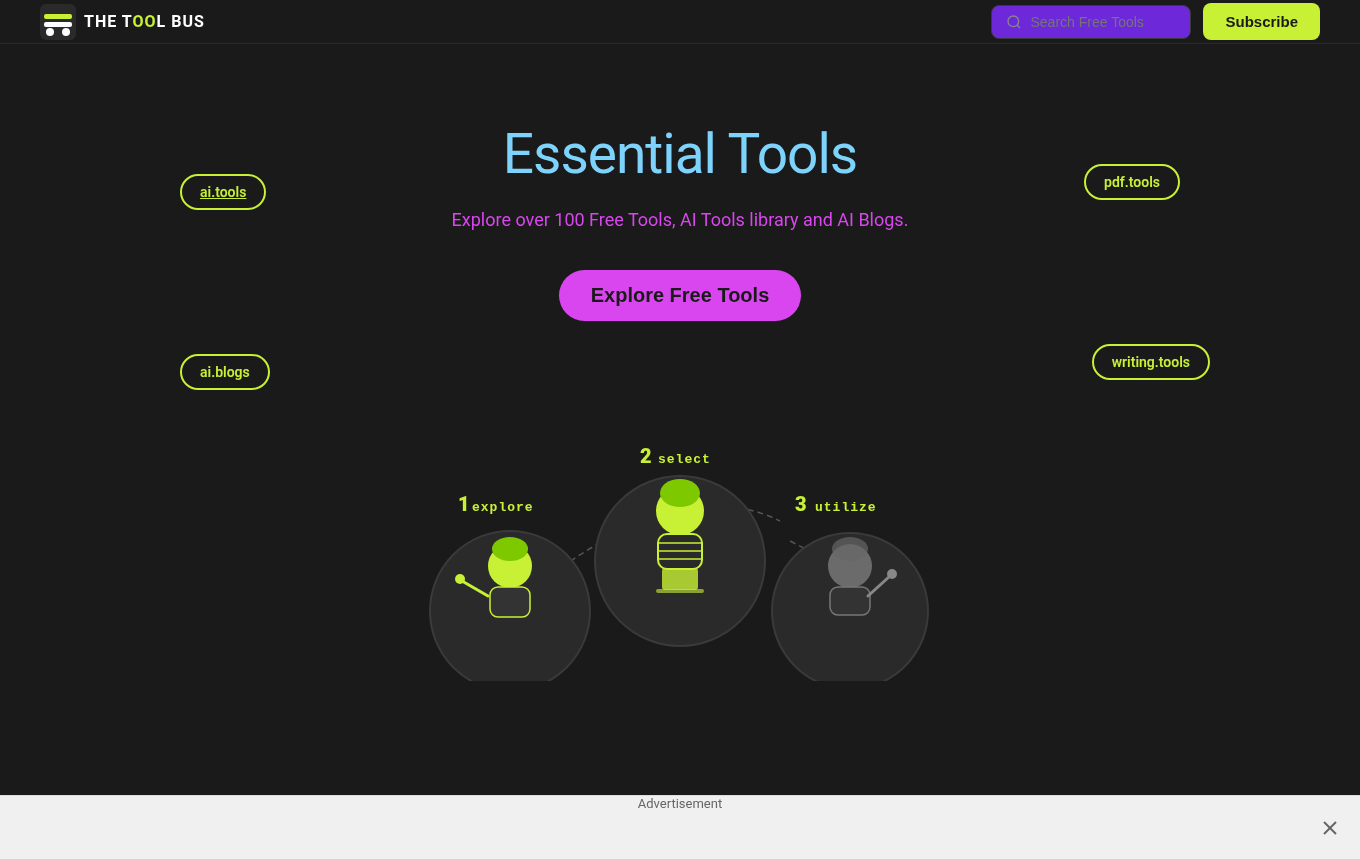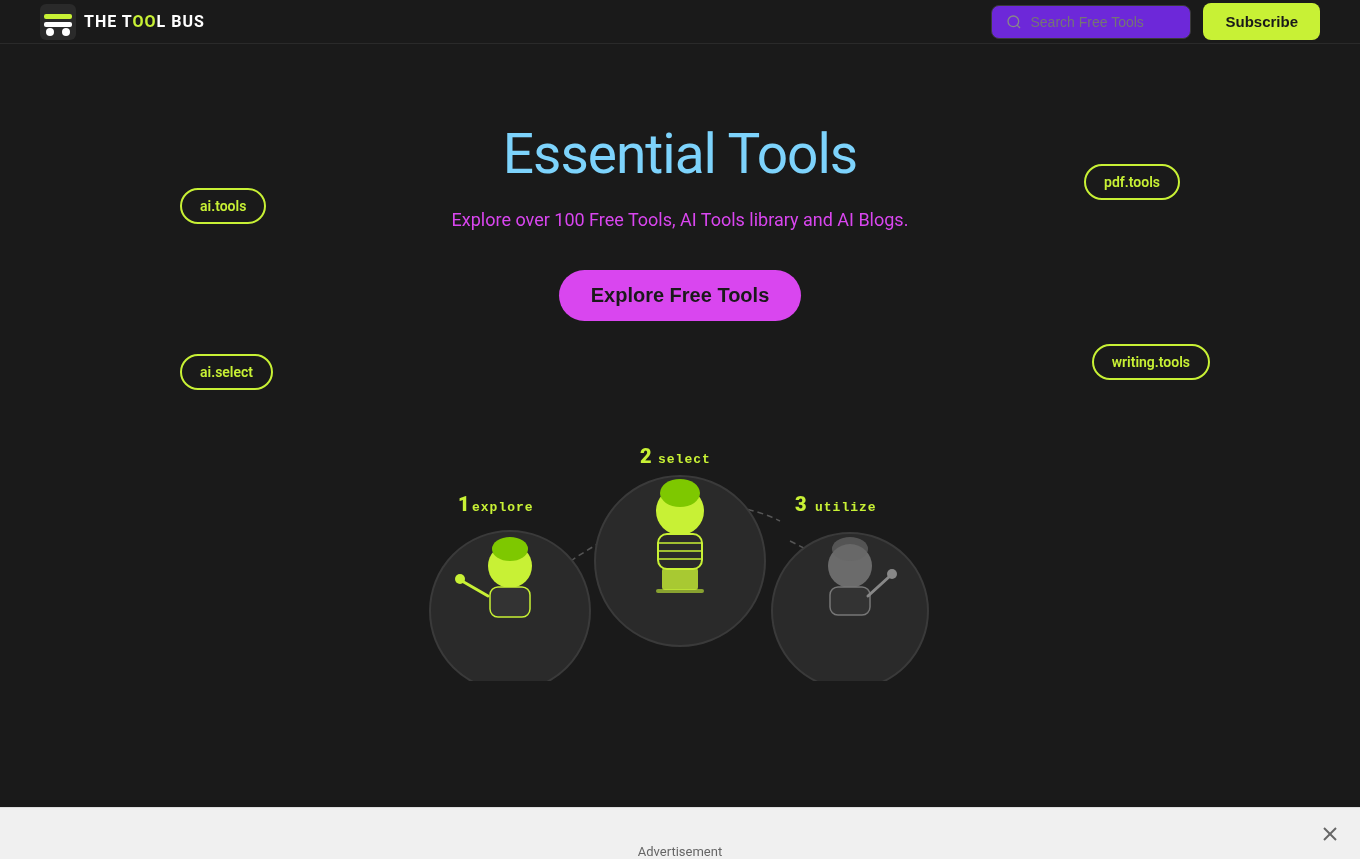--- a/index.html
+++ b/index.html
@@ -171,21 +171,21 @@
       border: 2px solid #c8f135;
       border-radius: 30px;
       padding: 8px 18px;
       font-size: 14px;
       font-weight: 600;
       color: #c8f135;
       background: transparent;
       pointer-events: none;
     }
 
-    .tag-ai-tools { top: 144px; left: 180px; }
+    .tag-ai-tools { top: 130px; left: 180px; text-decoration: underline; }
     .tag-ai-blogs { top: 310px; left: 180px; }
     .tag-pdf-tools { top: 120px; right: 180px; }
     .tag-writing-tools { top: 300px; right: 150px; }
 
     
     .illustration-area {
       position: relative;
       height: 300px;
       display: flex;
       justify-content: center;
@@ -228,24 +228,24 @@
       font-weight: 900;
       fill: #c8f135;
     }
 
     
     .ad-bar {
       position: fixed;
       bottom: 0;
       left: 0;
       right: 0;
-      height: 52px;
+      height: 64px;
       background: #f0f0f0;
       display: flex;
-      align-items: flex-end;
+      align-items: flex-start;
       justify-content: center;
       border-top: 1px solid #ddd;
       z-index: 200;
     }
 
     .ad-bar-content {
       font-size: 13px;
       color: #666;
     }
 
@@ -293,21 +293,21 @@
       </svg>
       <input type="text" placeholder="Search Free Tools" style="">
     </div>
     <button class="subscribe-btn">Subscribe</button>
   </div>
 </nav>
 
 <section class="hero">
 
   <div class="floating-tag tag-ai-tools">ai.tools</div>
-  <div class="floating-tag tag-ai-blogs">ai.select</div>
+  <div class="floating-tag tag-ai-blogs">ai.blogs</div>
   <div class="floating-tag tag-pdf-tools">pdf.tools</div>
   <div class="floating-tag tag-writing-tools">writing.tools</div>
 
   <h1 class="hero-title">
     <span>Essential Tools</span><br>
   </h1>
 
   <p class="hero-subtitle">Explore over 100 Free Tools, AI Tools library and AI Blogs.</p>
 
   <div class="hero-buttons">

